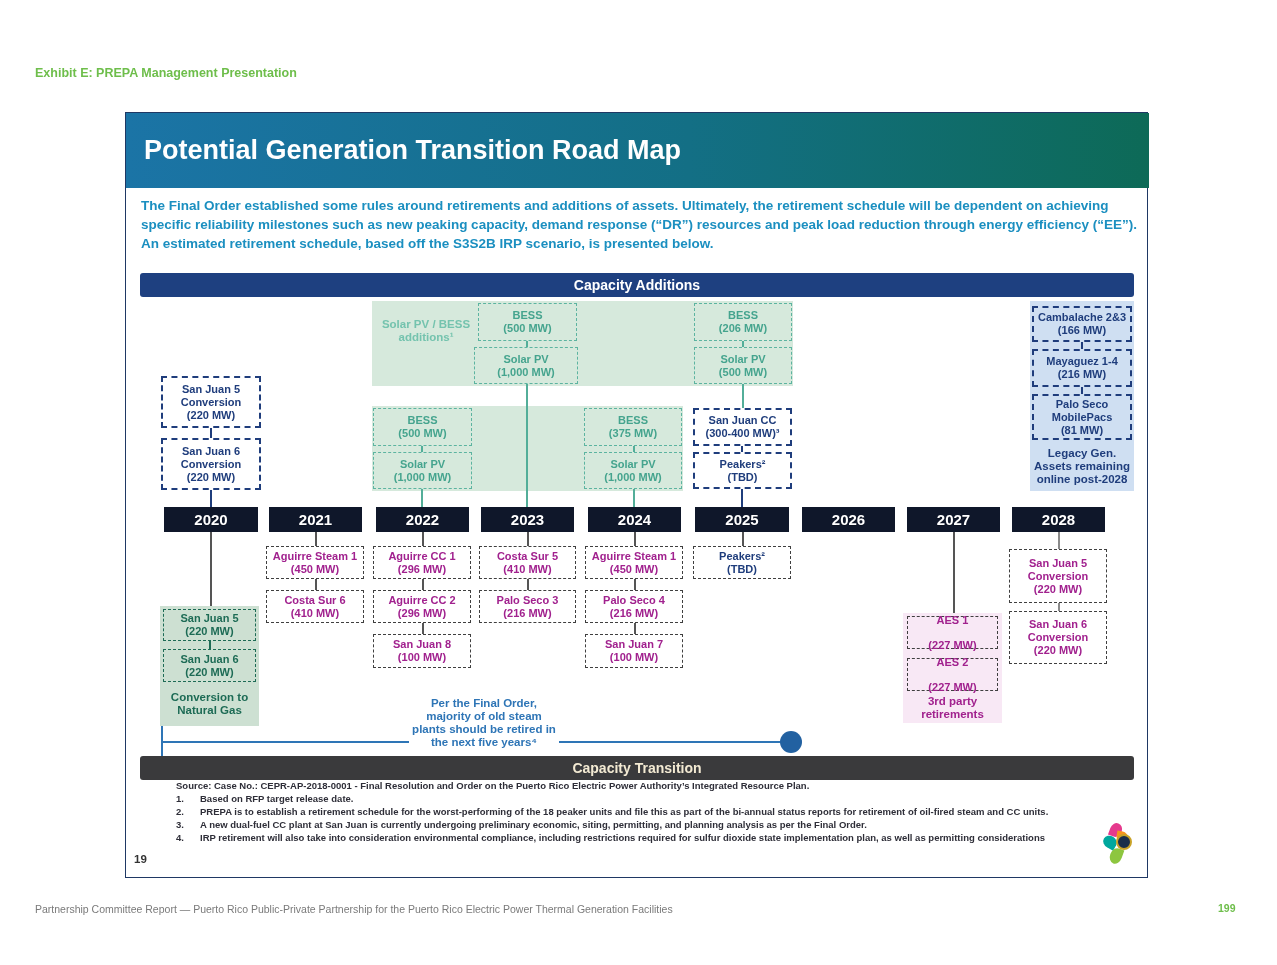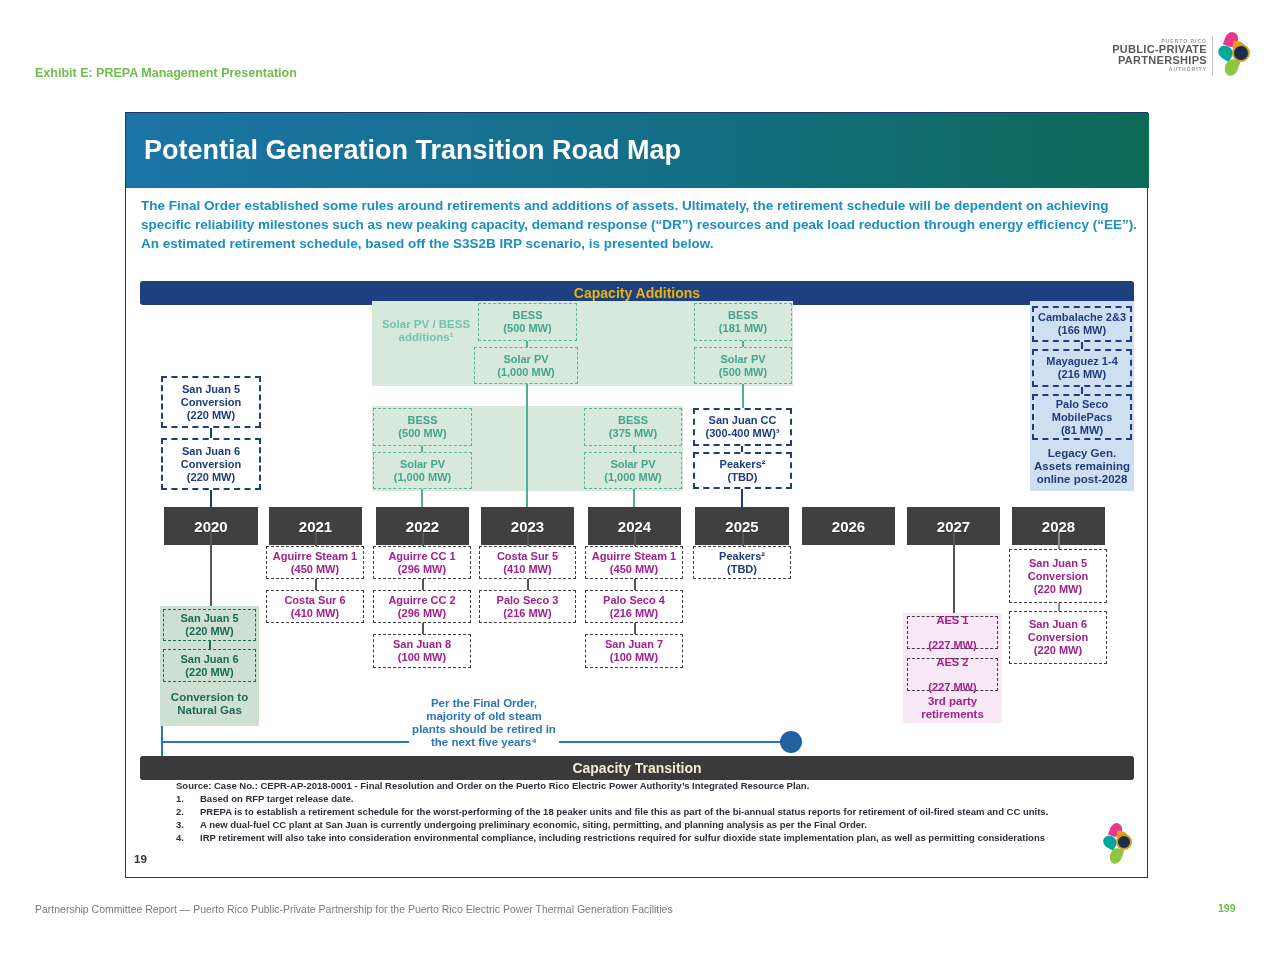--- a/index.html
+++ b/index.html
@@ -14,41 +14,41 @@
   .logo-div{position:absolute;right:40px;top:6px;width:1px;height:40px;background:#c2c2c2;}
   .emblem{position:absolute;}
   .petal{position:absolute;border-radius:55% 55% 55% 0;}
   .seal{position:absolute;border-radius:50%;background:#1a2e4a;border:2px solid #c9a227;box-sizing:border-box;}
   
   #slide{left:125px;top:112px;width:1023px;height:766px;border:1px solid #1f3864;background:#fff;}
   #banner{left:0;top:0;width:1023px;height:75px;background:linear-gradient(90deg,#1b74a6 0%,#136f85 55%,#0d6a57 100%);display:flex;align-items:center;}
   #banner span{color:#fff;font-size:27px;font-weight:bold;padding-left:18px;}
   #intro{left:15px;top:83px;width:998px;font-size:13.5px;font-weight:600;line-height:19px;color:#1b8fc0;}
   .section-bar{left:14px;width:994px;height:24px;border-radius:3px;display:flex;align-items:center;justify-content:center;font-weight:bold;font-size:14px;}
-  #add-bar{top:168px;background:#1e4080;color:#eab308;}
+  #add-bar{top:160px;background:#1e4080;color:#ffffff;}
   #ret-bar{top:643px;background:#3a3a3c;color:#f3ead3;}
   
   .region{position:absolute;box-sizing:border-box;}
   #green1{left:246px;top:188px;width:421px;height:85px;background:#d6e9dc;}
   #green2{left:246px;top:293px;width:311px;height:85px;background:#d6e9dc;}
   #blue-region{left:904px;top:188px;width:104px;height:190px;background:#cfdff2;}
   #green2020{left:34px;top:493px;width:99px;height:120px;background:#cde0d2;}
   #pink2027{left:777px;top:500px;width:99px;height:110px;background:#f8e8f5;}
   
   .bx{position:absolute;box-sizing:border-box;display:flex;flex-direction:column;align-items:center;justify-content:center;text-align:center;font-weight:bold;font-size:11px;line-height:13px;padding:1px 2px;}
   .navy-dash{border:2px dashed #1f3d7c;color:#1f3d7c;background:#fff;}
   .navy-dash.on-blue{background:transparent;}
   .teal-dash{border:1.5px dashed #5cb4a0;color:#45a48e;background:transparent;}
   .blk-mag{border:1.5px dashed #3f3f3f;color:#a1218e;background:#fff;}
   .blk-mag.on-pink{background:transparent;gap:12px;}
   .blk-navy{border:1.5px dashed #3f3f3f;color:#1f3d7c;background:#fff;}
   .grn-dash{border:1.5px dashed #1d6b55;color:#1d6b55;background:transparent;}
   .lbl{position:absolute;box-sizing:border-box;display:flex;align-items:center;justify-content:center;text-align:center;font-weight:bold;font-size:11.5px;line-height:13px;}
   
-  .year{position:absolute;top:394px;height:38px;background:#404040;color:#fff;display:flex;align-items:center;justify-content:center;font-weight:bold;font-size:15px;text-shadow:0 1px 0 rgba(0,0,0,.25);}
+  .year{position:absolute;top:394px;height:25px;background:#0f172a;color:#fff;display:flex;align-items:center;justify-content:center;font-weight:bold;font-size:15px;text-shadow:0 1px 0 rgba(0,0,0,.25);}
   
   .vl{position:absolute;width:2px;}
   .hl{position:absolute;height:2px;}
   .teal-l{background:#53ae99;}
   .navy-l{background:#1f3d7c;}
   .gray-l{background:#555;}
   .lgray-l{background:#8b8b8b;}
   .blue-l{background:#2e75b6;}
   #dot{left:654px;top:618px;width:22px;height:22px;border-radius:50%;background:#2261a1;}
   #note{left:283px;top:584px;width:150px;background:#fff;z-index:5;text-align:center;font-weight:bold;font-size:11.5px;line-height:13px;color:#2e75b6;}
@@ -61,36 +61,20 @@
   #footer-text{left:35px;top:903px;font-size:10.5px;color:#7a7a7a;}
   #footer-page{left:1218px;top:902px;font-size:10.5px;font-weight:bold;color:#6ebe4b;}
 </style>
 </head>
 <body>
 
 <div id="page">
 
   <div class="abs" id="exhibit">Exhibit E: PREPA Management Presentation</div>
 
-  <div class="abs" id="logo-top">
-    <div class="logo-txt">
-      <div class="logo-small">PUERTO RICO</div>
-      <div class="logo-big">PUBLIC-PRIVATE</div>
-      <div class="logo-big">PARTNERSHIPS</div>
-      <div class="logo-small">AUTHORITY</div>
-    </div>
-    <div class="logo-div"></div>
-    <div class="emblem" style="right:0;top:2px;width:38px;height:48px;">
-      <div class="petal" style="left:10px;top:0;width:13px;height:15px;background:#e5398d;transform:rotate(20deg);"></div>
-      <div class="petal" style="left:18px;top:9px;width:11px;height:12px;background:#f7941d;transform:rotate(100deg);"></div>
-      <div class="petal" style="left:4px;top:13px;width:13px;height:15px;background:#00a79d;transform:rotate(-60deg);"></div>
-      <div class="petal" style="left:10px;top:27px;width:13px;height:17px;background:#8dc63f;transform:rotate(200deg);"></div>
-      <div class="seal" style="left:17px;top:12px;width:18px;height:18px;"></div>
-    </div>
-  </div>
 
   <div class="abs" id="slide">
 
     <div class="abs" id="banner">
       <span>Potential Generation Transition Road Map</span>
     </div>
 
     <div class="abs" id="intro">The Final Order established some rules around retirements and additions of assets. Ultimately, the retirement schedule will be dependent on achieving specific reliability milestones such as new peaking capacity, demand response (“DR”) resources and peak load reduction through energy efficiency (“EE”). An estimated retirement schedule, based off the S3S2B IRP scenario, is presented below.</div>
 
     <div class="abs section-bar" id="add-bar">
@@ -118,21 +102,21 @@
       <span>BESS</span>
       <span>(500 MW)</span>
     </div>
     <div class="bx teal-dash" style="left:348px;top:234px;width:104px;height:37px;">
       <span>Solar PV</span>
       <span>(1,000 MW)</span>
     </div>
     <div class="vl teal-l" style="left:400px;top:228px;height:6px;"></div>
     <div class="bx teal-dash" style="left:568px;top:190px;width:98px;height:38px;">
       <span>BESS</span>
-      <span>(181 MW)</span>
+      <span>(206 MW)</span>
     </div>
     <div class="bx teal-dash" style="left:568px;top:234px;width:98px;height:37px;">
       <span>Solar PV</span>
       <span>(500 MW)</span>
     </div>
     <div class="vl teal-l" style="left:616px;top:228px;height:6px;"></div>
 
     <div class="bx teal-dash" style="left:247px;top:295px;width:99px;height:38px;">
       <span>BESS</span>
       <span>(500 MW)</span>

